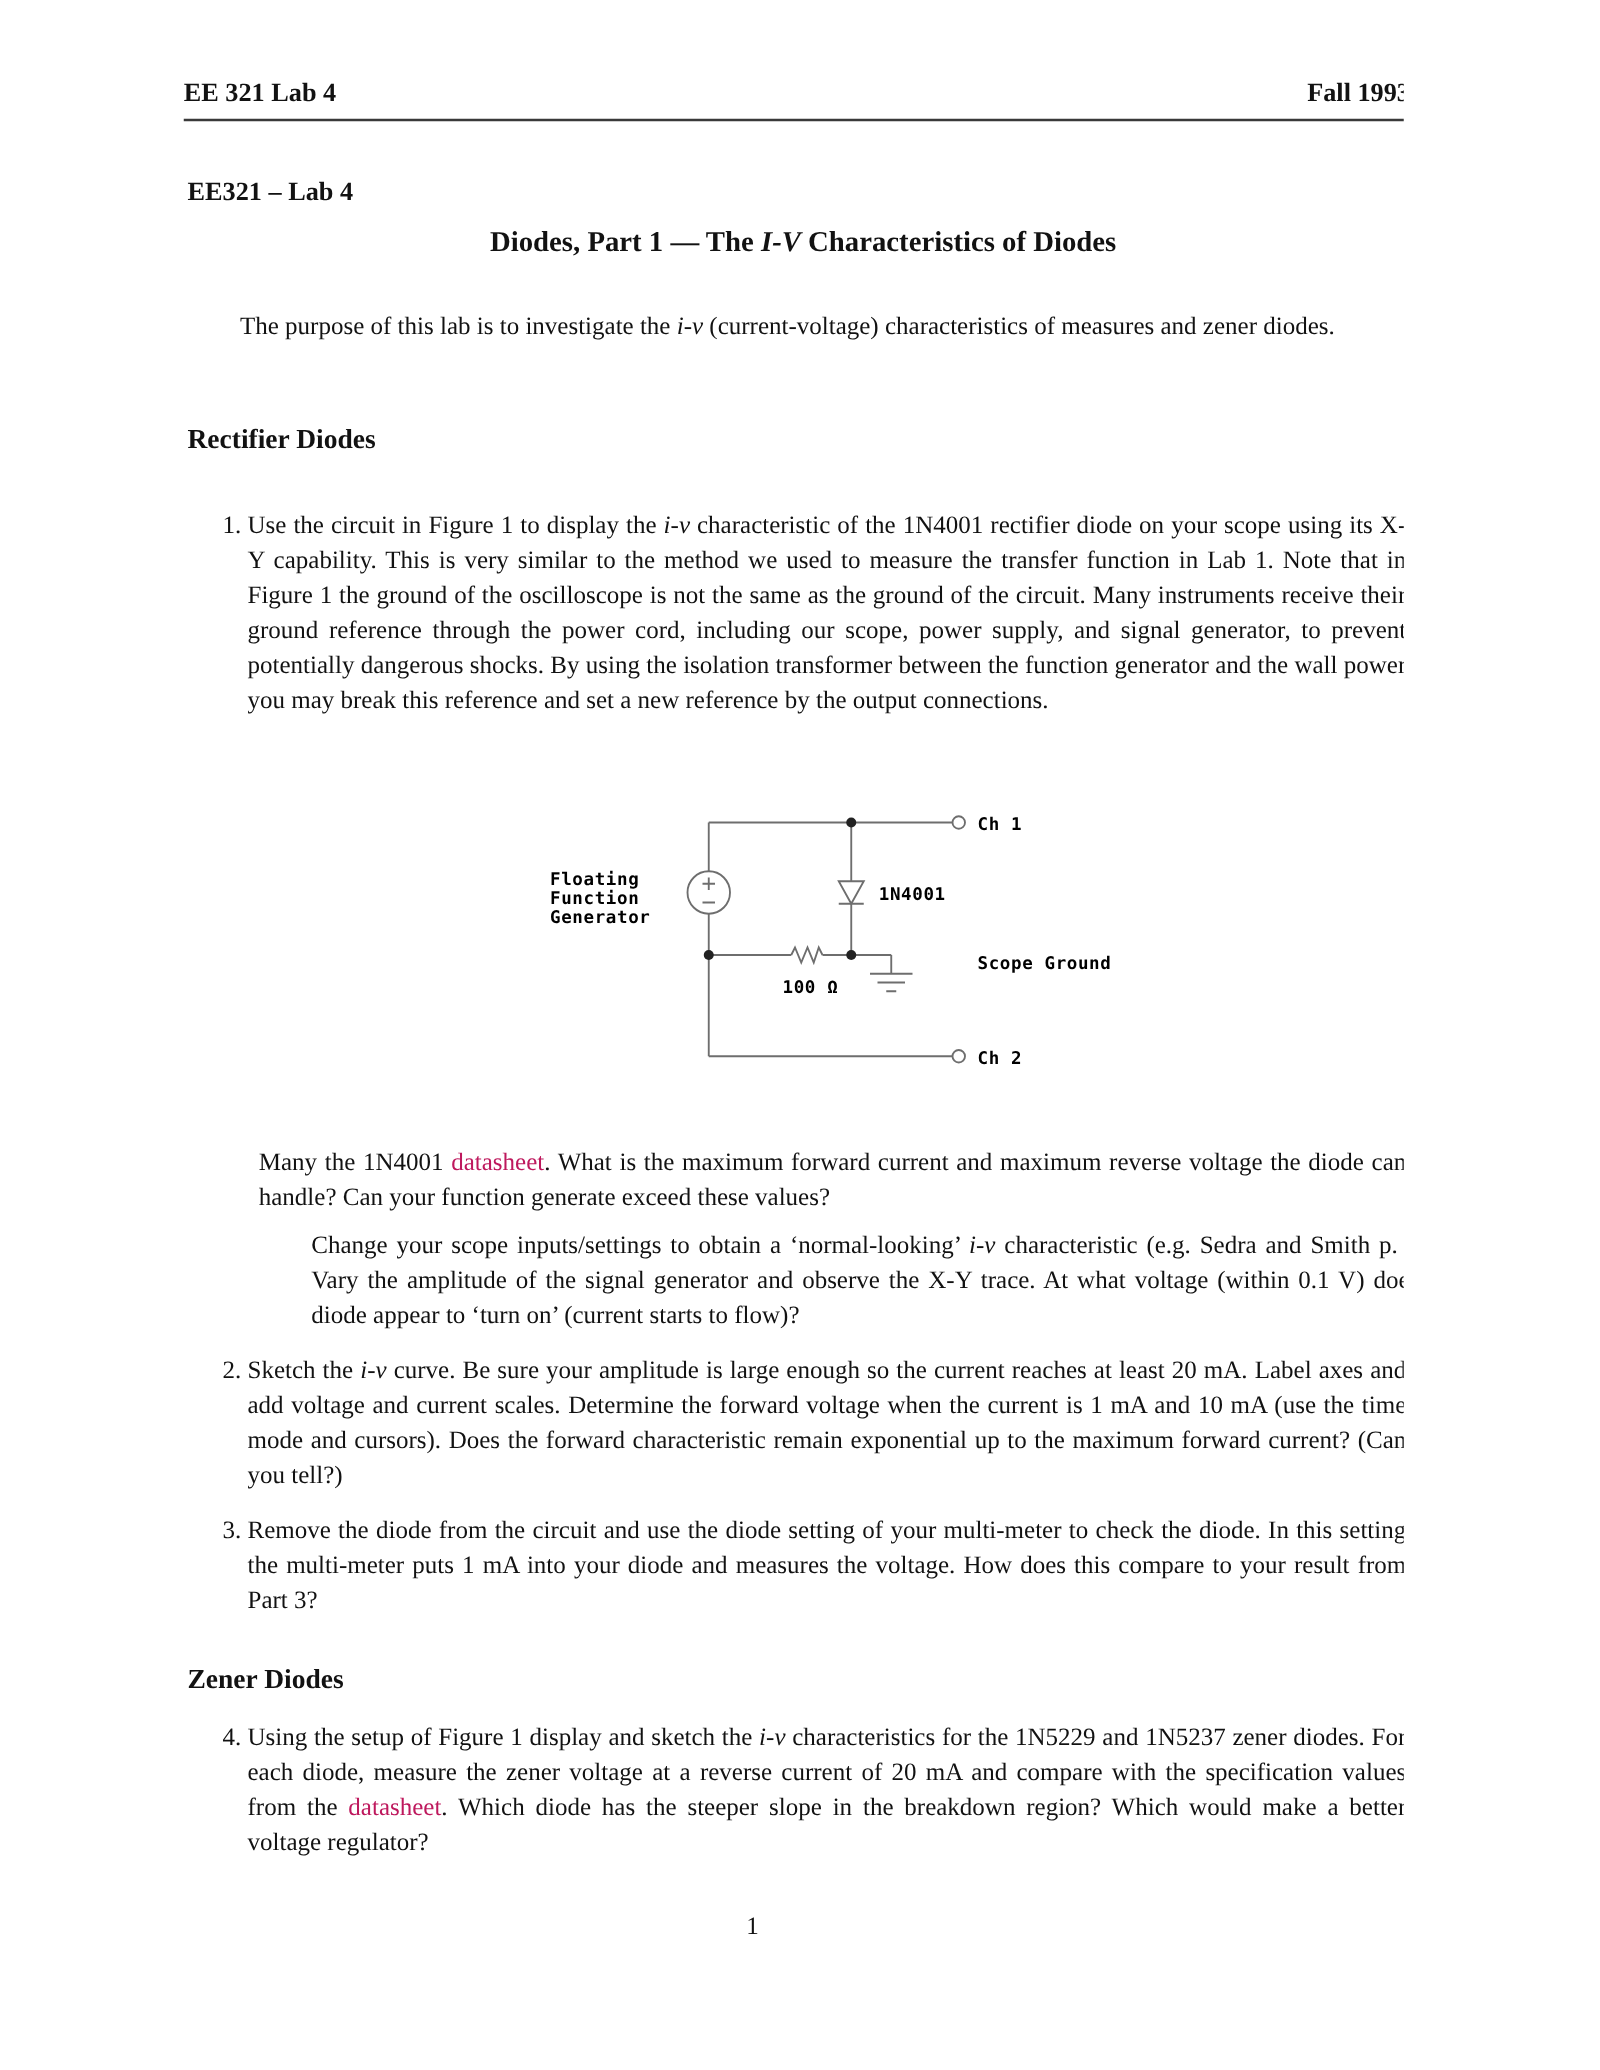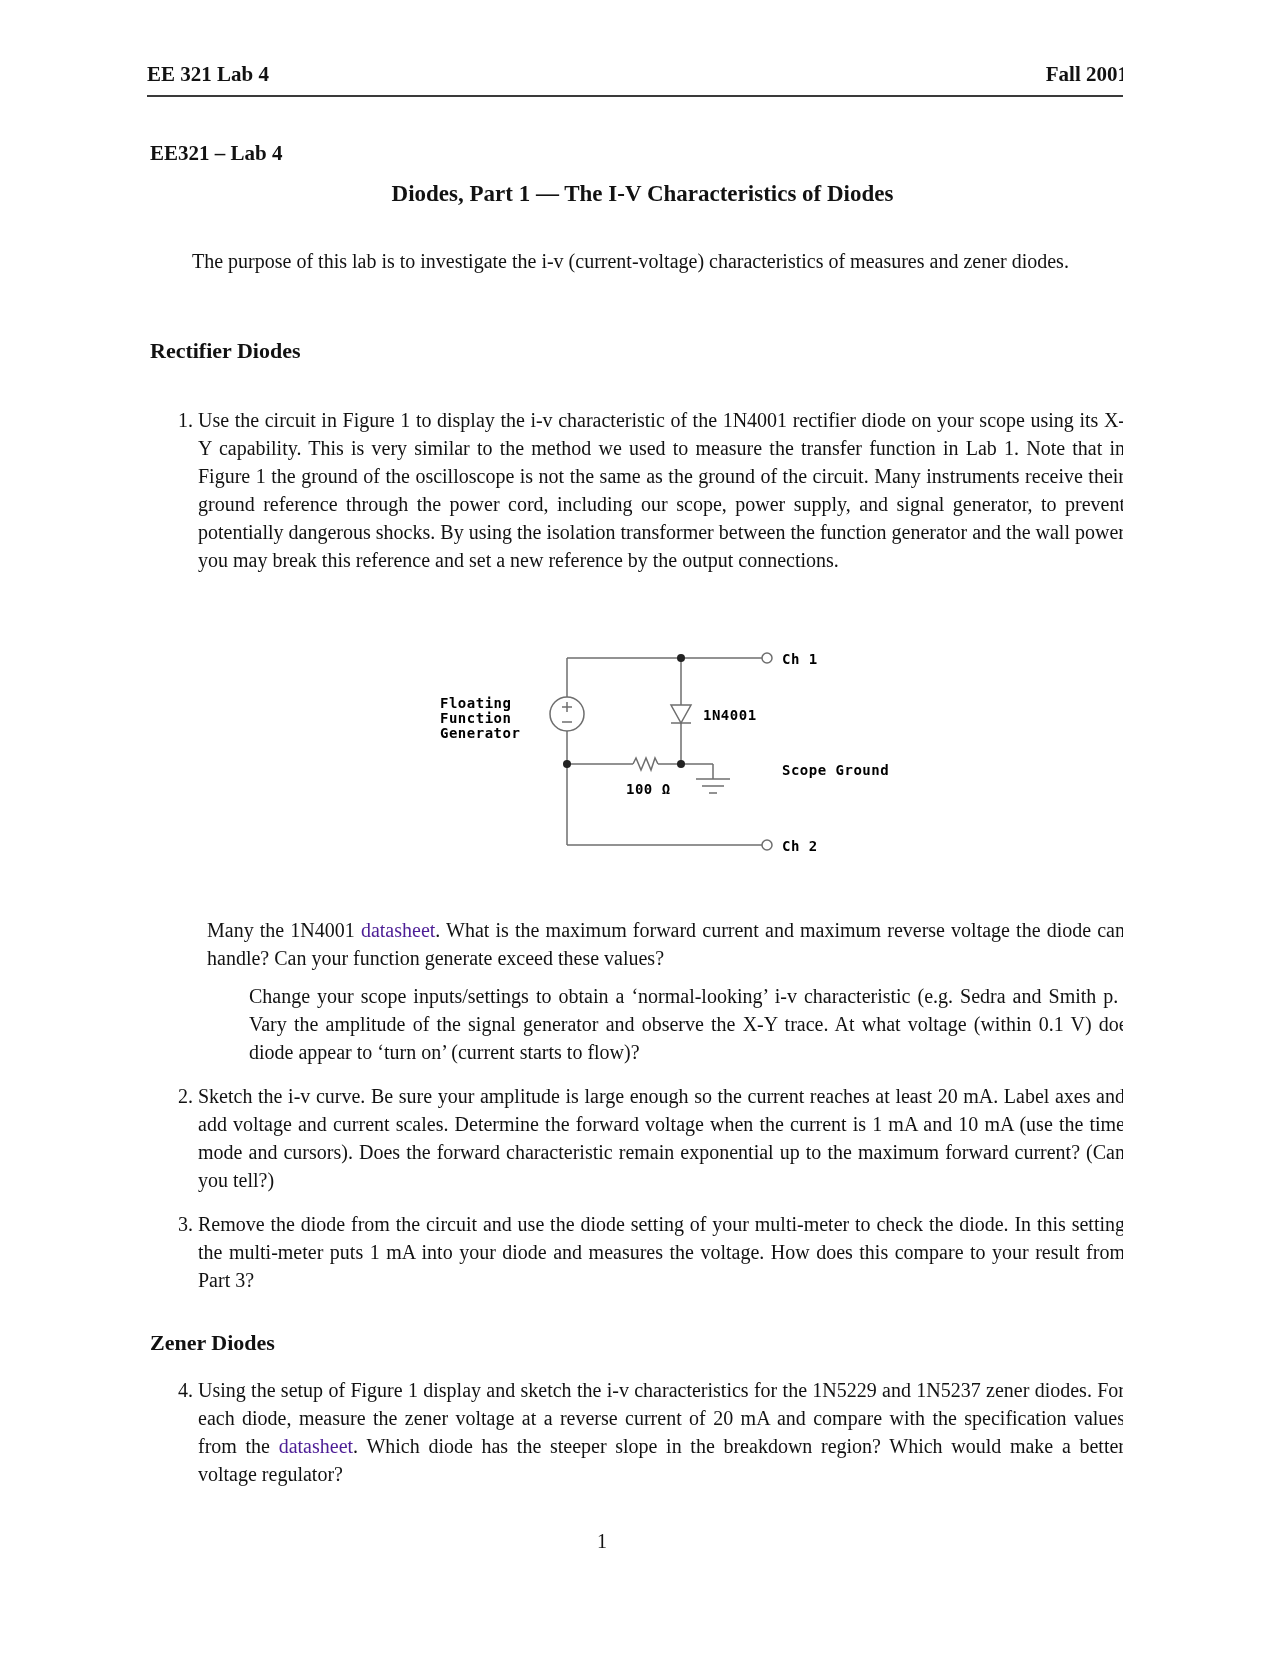--- a/index.html
+++ b/index.html
@@ -31,35 +31,35 @@
   .cont-para{left:207px;width:918px;}
   .p-check{top:916px;}
   .p-change{top:982px;margin-left:42px;}
   .i1{top:406px;}
   .i2{top:1082px;}
   .i3{top:1210px;}
   .i4{top:1376px;}
   .fig{left:430px;top:612px;width:480px;height:252px;}
   .fig-caption{left:430px;top:866px;width:480px;text-align:center;font-size:21px;}
   .page-num{left:147px;top:1530px;width:910px;text-align:center;}
-  .seg-i{}
-  .seg-link{color:#4c1d95;}
+  .seg-i{font-style:italic;}
+  .seg-link{color:#be185d;}
   .wire{stroke:#6e6e6e;stroke-width:1.5;fill:none;}
   .dot{fill:#222;}
   .term{fill:#ffffff;stroke:#6e6e6e;stroke-width:1.5;}
   .mono{font-family:"DejaVu Sans Mono","Liberation Mono",monospace;font-weight:bold;font-size:14px;fill:#000;letter-spacing:0.5px;}
 </style>
 </head>
 <body>
 
 <div class="page">
 
   <div class="abs header">
     <span>EE 321 Lab 4</span>
-    <span>Fall 2001</span>
+    <span>Fall 1993</span>
   </div>
 
   <div class="abs doc-title">EE321 – Lab 4</div>
   <div class="abs doc-subtitle"><span>Diodes, Part 1 — The </span><span class="seg-i">I-V</span><span> Characteristics of Diodes</span></div>
 
   <div class="abs para intro"><span>The purpose of this lab is to investigate the </span><span class="seg-i">i-v</span><span> (current-voltage) characteristics of measures and zener diodes.</span></div>
 
   <div class="abs section-head sh-rect">Rectifier Diodes</div>
 
   <div class="abs item i1">

